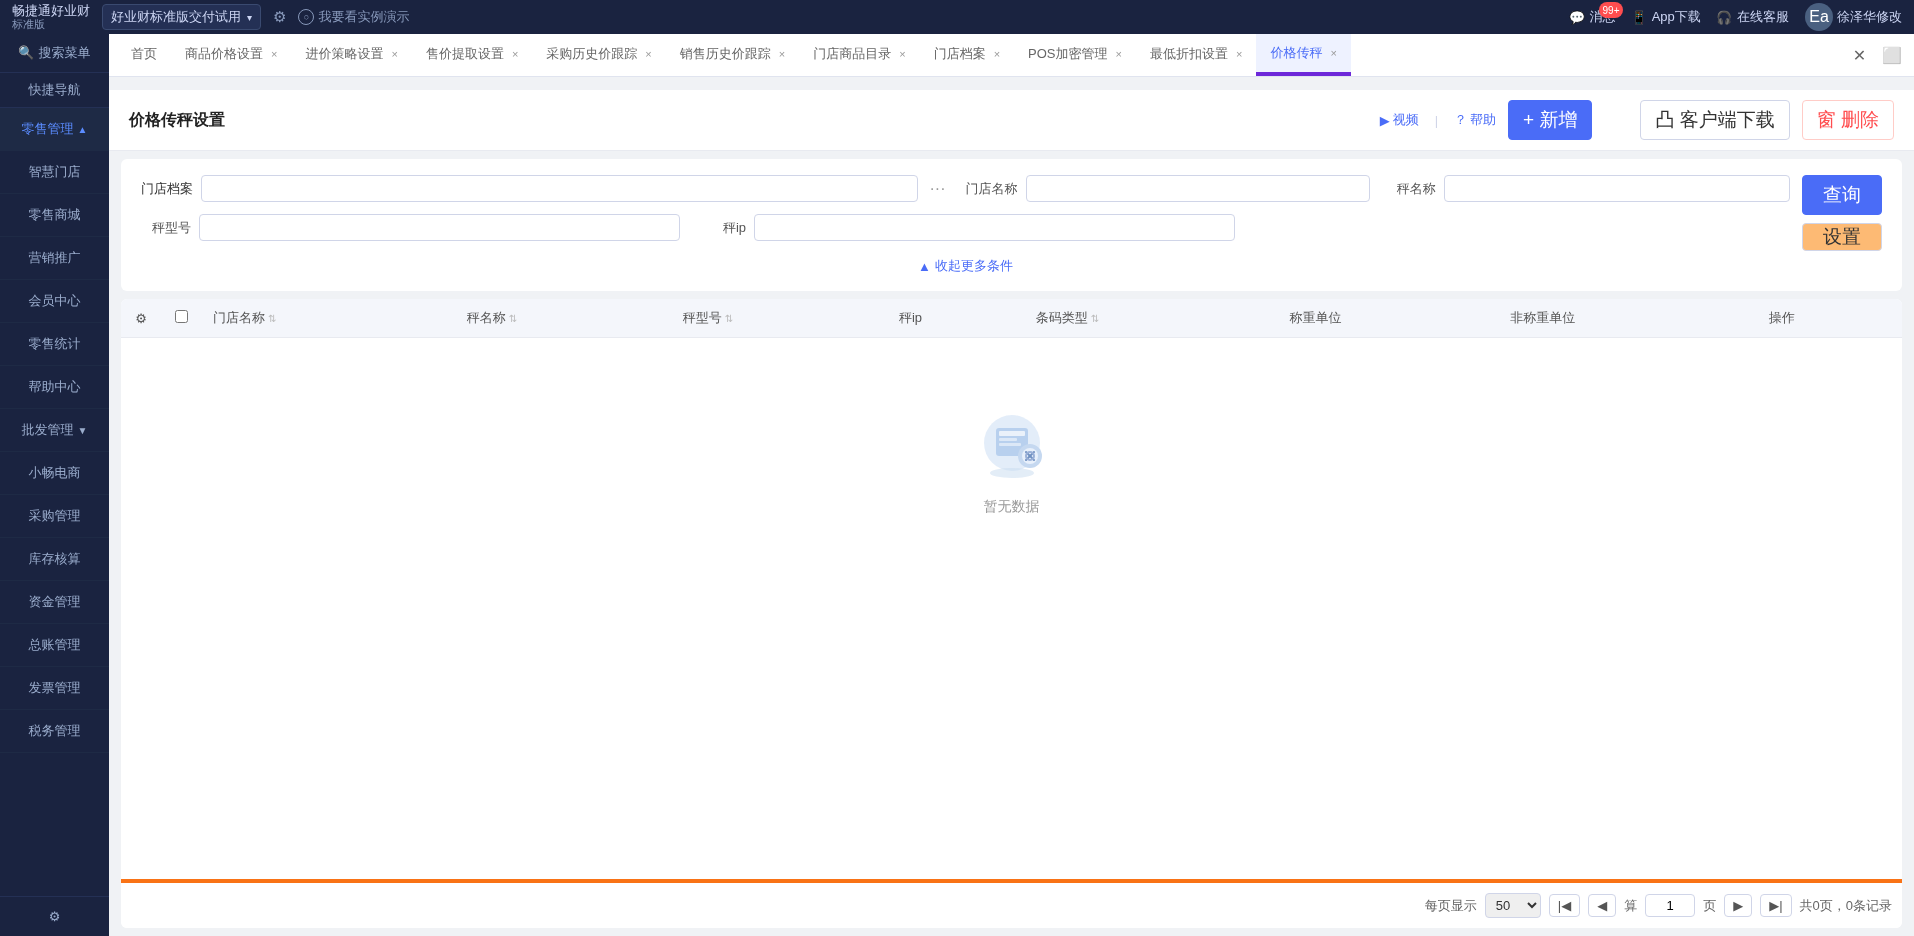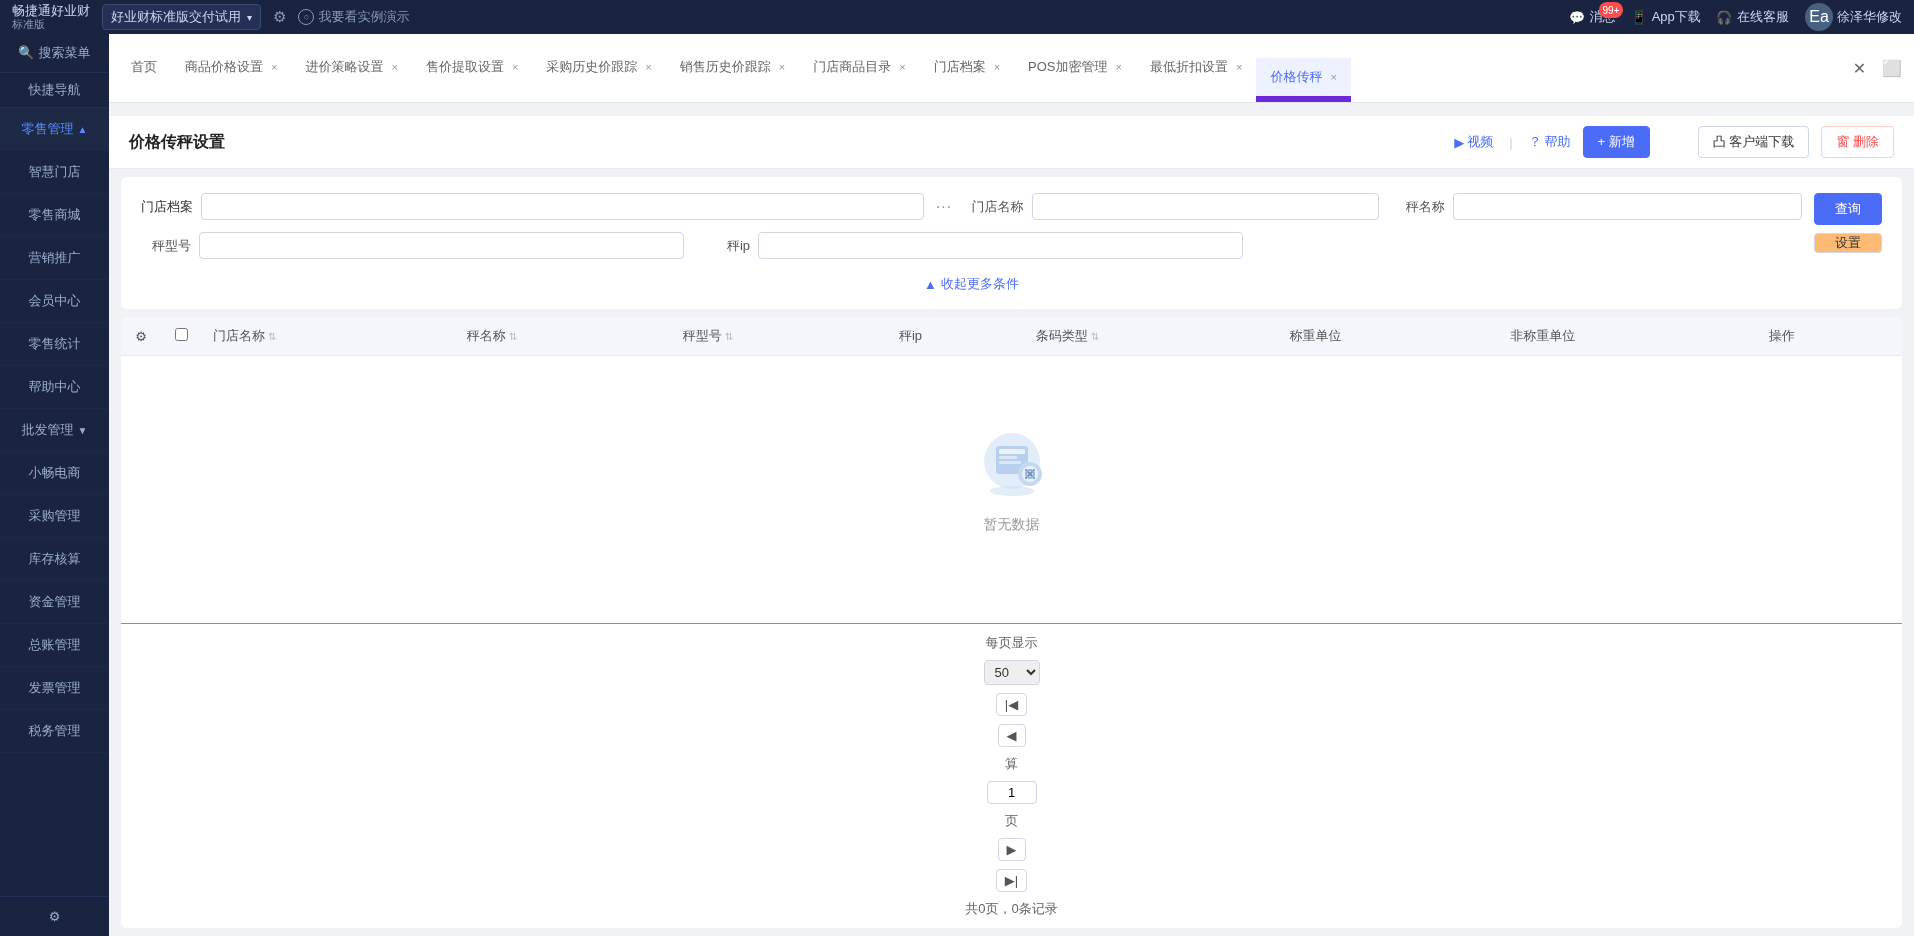--- a/index.html
+++ b/index.html
@@ -31,34 +31,34 @@
     .sidebar-item .arrow { font-size: 10px; }
     .sidebar-bottom { margin-top: auto; padding: 12px 8px; text-align: center; color: #9aaccc; cursor: pointer; border-top: 1px solid #243055; }
 
     
     .content-area { flex: 1; display: flex; flex-direction: column; overflow: hidden; gap: 13px; }
 
     
     .tab-bar { background: #fff; border-bottom: 1px solid #e0e4ef; display: flex; align-items: center; padding: 0 8px; flex-shrink: 0; overflow-x: auto; }
     .tab-bar::-webkit-scrollbar { height: 3px; }
     .tab-item { display: flex; align-items: center; gap: 6px; padding: 10px 14px; font-size: 13px; color: #666; cursor: pointer; white-space: nowrap; border-bottom: 2px solid transparent; flex-shrink: 0; }
-    .tab-item.active { color: #4a6cf7; background: #eef2ff; border-bottom: 6px solid #6d28d9; margin-top: 24px; }
+    .tab-item.active { color: #4a6cf7; background: #eef2ff; border-bottom: 4px solid #6d28d9; }
     .tab-item .tab-close { font-size: 11px; color: #999; cursor: pointer; margin-left: 2px; }
     .tab-bar-controls { margin-left: auto; display: flex; align-items: center; gap: 8px; flex-shrink: 0; }
     .tab-ctrl-btn { background: none; border: none; cursor: pointer; color: #666; font-size: 16px; padding: 4px; }
 
     
     .page-content { flex: 1; display: flex; flex-direction: column; overflow: hidden; background: #f0f2f5; }
 
     
     .page-header { background: #fff; padding: 10px 20px; display: flex; align-items: center; justify-content: space-between; border-bottom: 1px solid #e8eaf0; flex-shrink: 0; }
     .page-title { font-size: 16px; font-weight: 600; color: #222; }
     .page-header-actions { display: flex; align-items: center; gap: 12px; }
     .header-link { color: #4a6cf7; cursor: pointer; font-size: 13px; display: flex; align-items: center; gap: 3px; }
-    .btn { border-radius: 4px; padding: 6px 14px; font-size: 13px; cursor: pointer; border: 1px solid transparent; display: flex; align-items: center; gap: 4px; }
+    .btn { border-radius: 4px; padding: 6px 14px; font-size: 19px; cursor: pointer; border: 1px solid transparent; display: flex; align-items: center; gap: 4px; }
     .btn-primary { background: #4a6cf7; color: #fff; border-color: #4a6cf7; }
     .btn-default { background: #fff; color: #333; border-color: #d0d5e8; margin-left: 36px; }
     .btn-danger { background: #fff; color: #ff4d4f; border-color: #ffccc7; }
     .btn-query { background: #4a6cf7; color: #fff; border-color: #4a6cf7; padding: 6px 20px; }
     .btn-set { background: #fdba74; color: #333; border-color: #d0d5e8; padding: 0 20px; text-align: center; }
 
     
     .search-form { background: #fff; padding: 16px 20px; margin: 8px 12px; border-radius: 6px; flex-shrink: 0; }
     .search-row { display: flex; align-items: center; gap: 16px; margin-bottom: 12px; }
     .search-field { display: flex; align-items: center; gap: 8px; flex: 1; }
@@ -78,21 +78,21 @@
     .th-sortable { cursor: pointer; display: flex; align-items: center; gap: 3px; }
     .th-sortable .sort-icon { color: #bbb; font-size: 10px; }
     .checkbox-col { width: 40px; text-align: center; }
     .table-settings-col { width: 40px; text-align: center; }
 
     
     .empty-state { flex: 1; display: flex; flex-direction: column; align-items: center; justify-content: center; padding: 60px 0; }
     .empty-text { color: #999; font-size: 14px; }
 
     
-    .pagination { display: flex; align-items: center; justify-content: flex-end; padding: 10px 20px; border-top: 1px solid #f97316; gap: 8px; flex-shrink: 0; background: #fff; flex-direction: column; }
+    .pagination { display: flex; align-items: center; justify-content: flex-end; padding: 10px 10px; border-top: 4px solid #f97316; gap: 8px; flex-shrink: 0; background: #fff; }
     .pagination-label { color: #666; font-size: 13px; }
     .pagination-select { border: 1px solid #d0d5e8; border-radius: 4px; padding: 3px 6px; font-size: 13px; color: #333; }
     .pagination-btn { border: 1px solid #d0d5e8; background: #fff; border-radius: 4px; padding: 3px 8px; cursor: pointer; color: #555; font-size: 13px; }
     .pagination-btn:disabled { color: #ccc; cursor: not-allowed; }
     .pagination-input { border: 1px solid #d0d5e8; border-radius: 4px; padding: 3px 8px; width: 50px; text-align: center; font-size: 13px; }
     .pagination-info { color: #666; font-size: 13px; }
 
     
     .empty-svg { width: 100px; height: 100px; }
 

